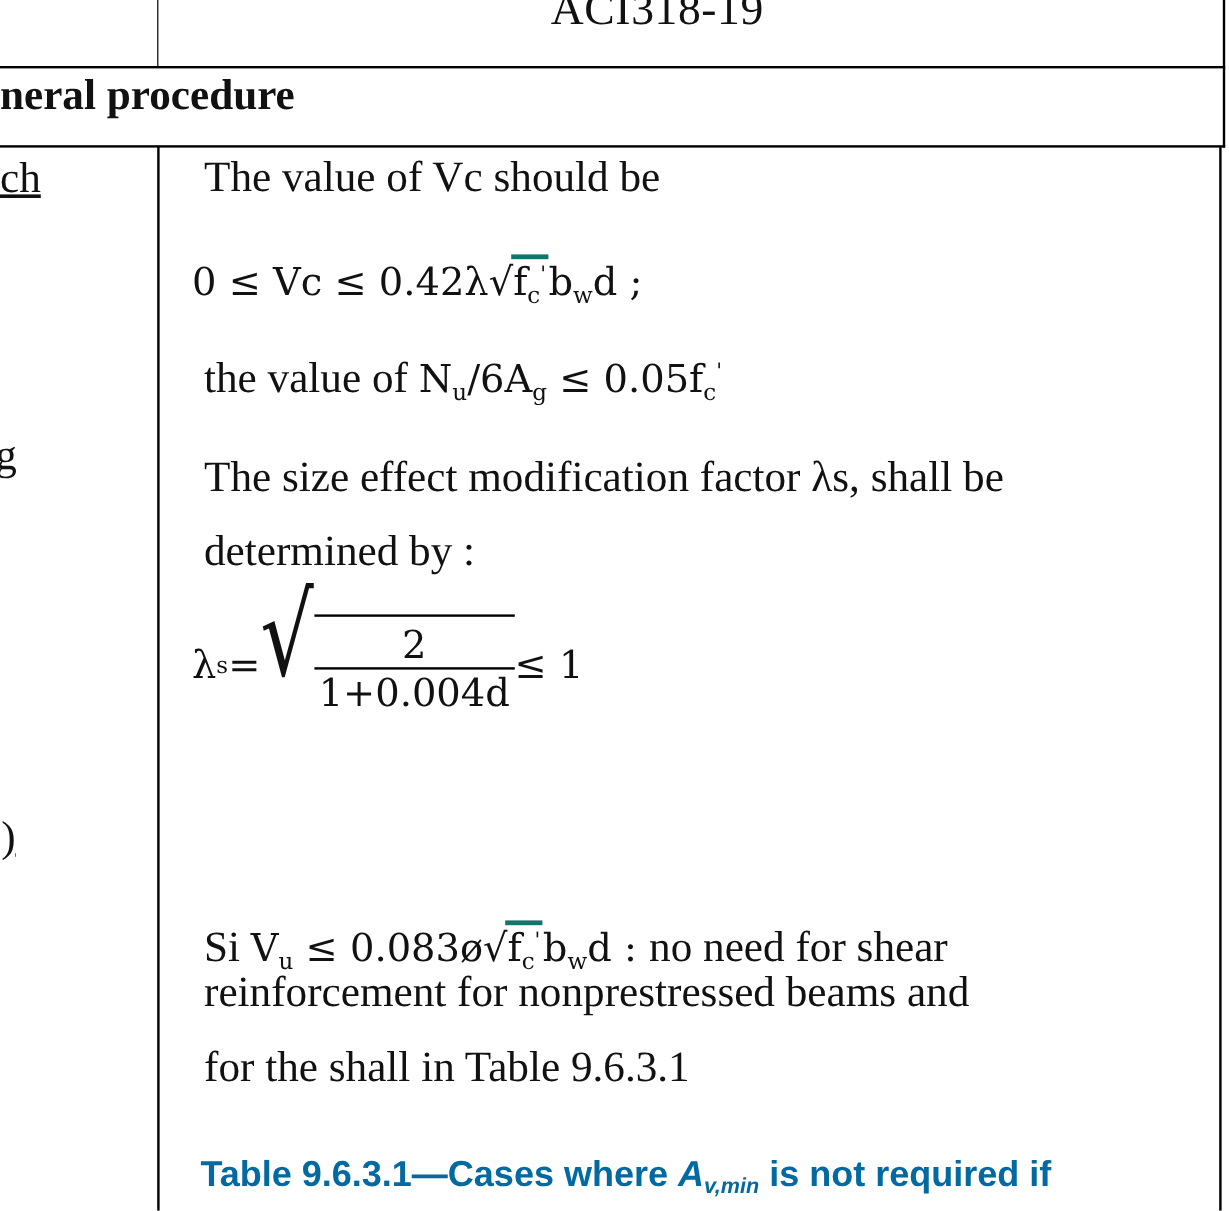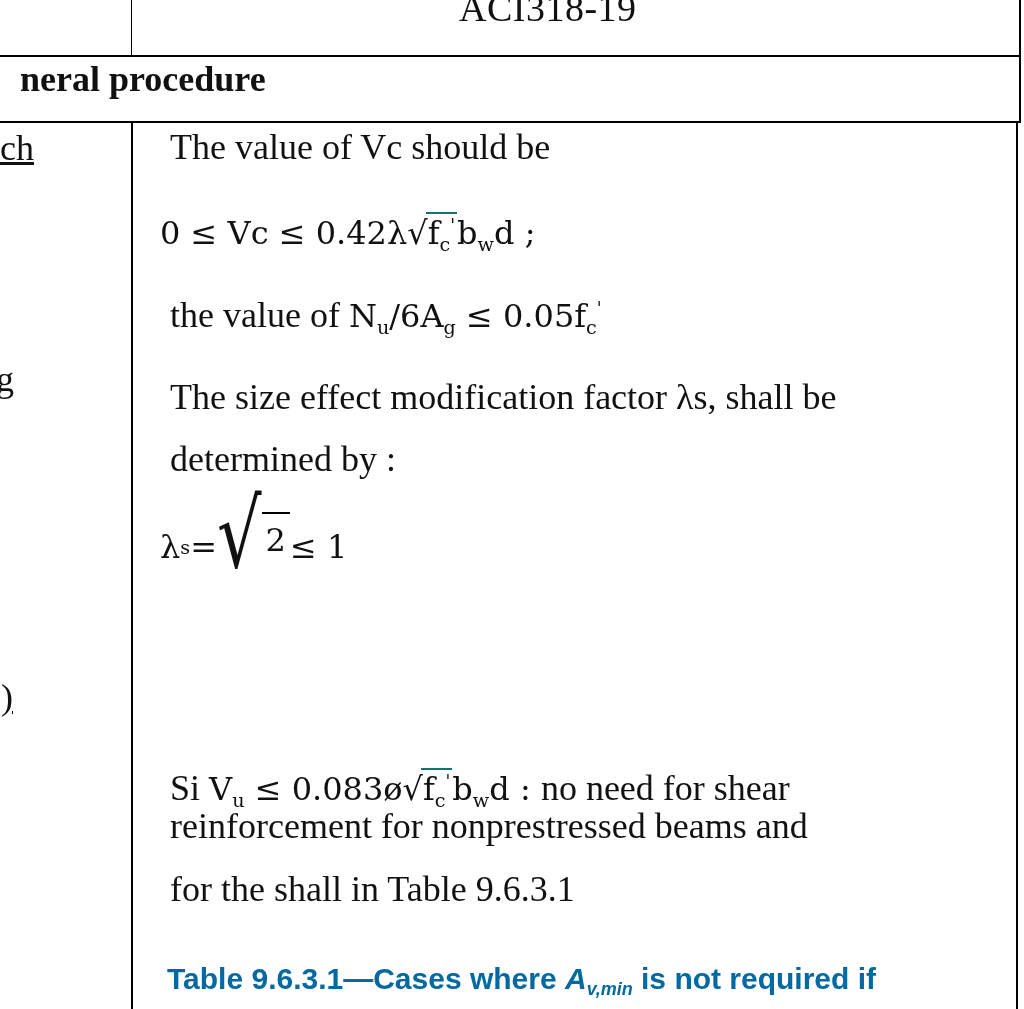--- a/index.html
+++ b/index.html
@@ -4,28 +4,28 @@
   <style>
     html, body { margin: 0; padding: 0; background: #ffffff; }
     body {
       width: 1024px; height: 1009px; overflow: hidden; position: relative;
       font-family: "Liberation Serif", "DejaVu Serif", serif; color: #111;
     }
     .hline { position: absolute; background: #000; }
     .vline { position: absolute; background: #000; }
     .abs { position: absolute; white-space: nowrap; }
     .title { font-size: 38px; left: 459px; top: -14px; letter-spacing: 0.5px; }
-    .section { font-size: 36px; font-weight: bold; left: 0px; top: 58px; padding-left: 20px; }
+    .section { font-size: 36px; font-weight: bold; left: 0px; top: 58px; }
     .left-frag { font-size: 36px; left: 0px; text-decoration: underline; }
     .body-text { font-size: 36px; left: 170px; }
     .math { font-family: "DejaVu Serif", serif; font-size: 32px; }
     sub { font-size: 0.6em; vertical-align: -0.35em; }
     sup { font-size: 0.55em; }
     .sqrt { display: inline-block; position: relative; }
-    .sqrt .rad { display:inline-block; border-top: 2px solid #0f766e; padding: 0 2px; margin-left: -2px; }
+    .sqrt .rad { display:inline-block; border-top: 4px solid #0f766e; padding: 0 2px; margin-left: -2px; }
     .frac { display: inline-block; vertical-align: middle; text-align: center; }
     .frac .num { display: block; padding: 0 4px; }
     .frac .den { display: block; border-top: 2px solid #000; padding: 0 4px; }
     .bigsqrt { display:inline-flex; align-items:stretch; vertical-align: middle; }
     .bigsqrt .sym { font-size: 70px; line-height: 1; transform: scaleY(1.35); transform-origin: bottom; }
     .bigsqrt .body { border-top: 2px solid #000; padding-top: 4px; }
     .table-caption {
       font-family: "Liberation Sans", "DejaVu Sans", sans-serif; font-weight: bold;
       font-size: 30px; color: #0369a1; left: 167px; top: 962px;
     }
@@ -60,21 +60,21 @@
 
 <div class="abs body-text" style="top:376px;">The size effect modification factor λs, shall be</div>
 <div class="abs body-text" style="top:438px;">determined by :</div>
 
 <div class="abs body-text math" style="top:512px; left:160px; display:flex; align-items:center;">
   <span>λ</span>
     <sub style="vertical-align:-0.5em;">s</sub>
     <span> = </span>
   <span class="bigsqrt">
       <span class="sym">√</span>
-      <span class="body"><span class="frac"><span class="num">2</span></span></span>
+      <span class="body"><span class="frac"><span class="num">2</span><span class="den">1+0.004d</span></span></span>
     </span>
   <span> ≤ 1</span>
 </div>
 
 <div class="abs body-text" style="top:730px;margin-top:37px;">
   <span>Si </span><span class="math"><span>V</span><sub>u</sub><span> ≤ 0.083ø</span><span class="sqrt">√<span class="rad"><span>f</span><sub>c</sub><sup>'</sup></span></span><span>b</span><sub>w</sub><span>d : </span></span><span> no need for shear</span>
 </div>
 
 <div class="abs body-text" style="top:805px;">reinforcement for nonprestressed beams and</div>
 <div class="abs body-text" style="top:868px;">for the shall in Table 9.6.3.1</div>

